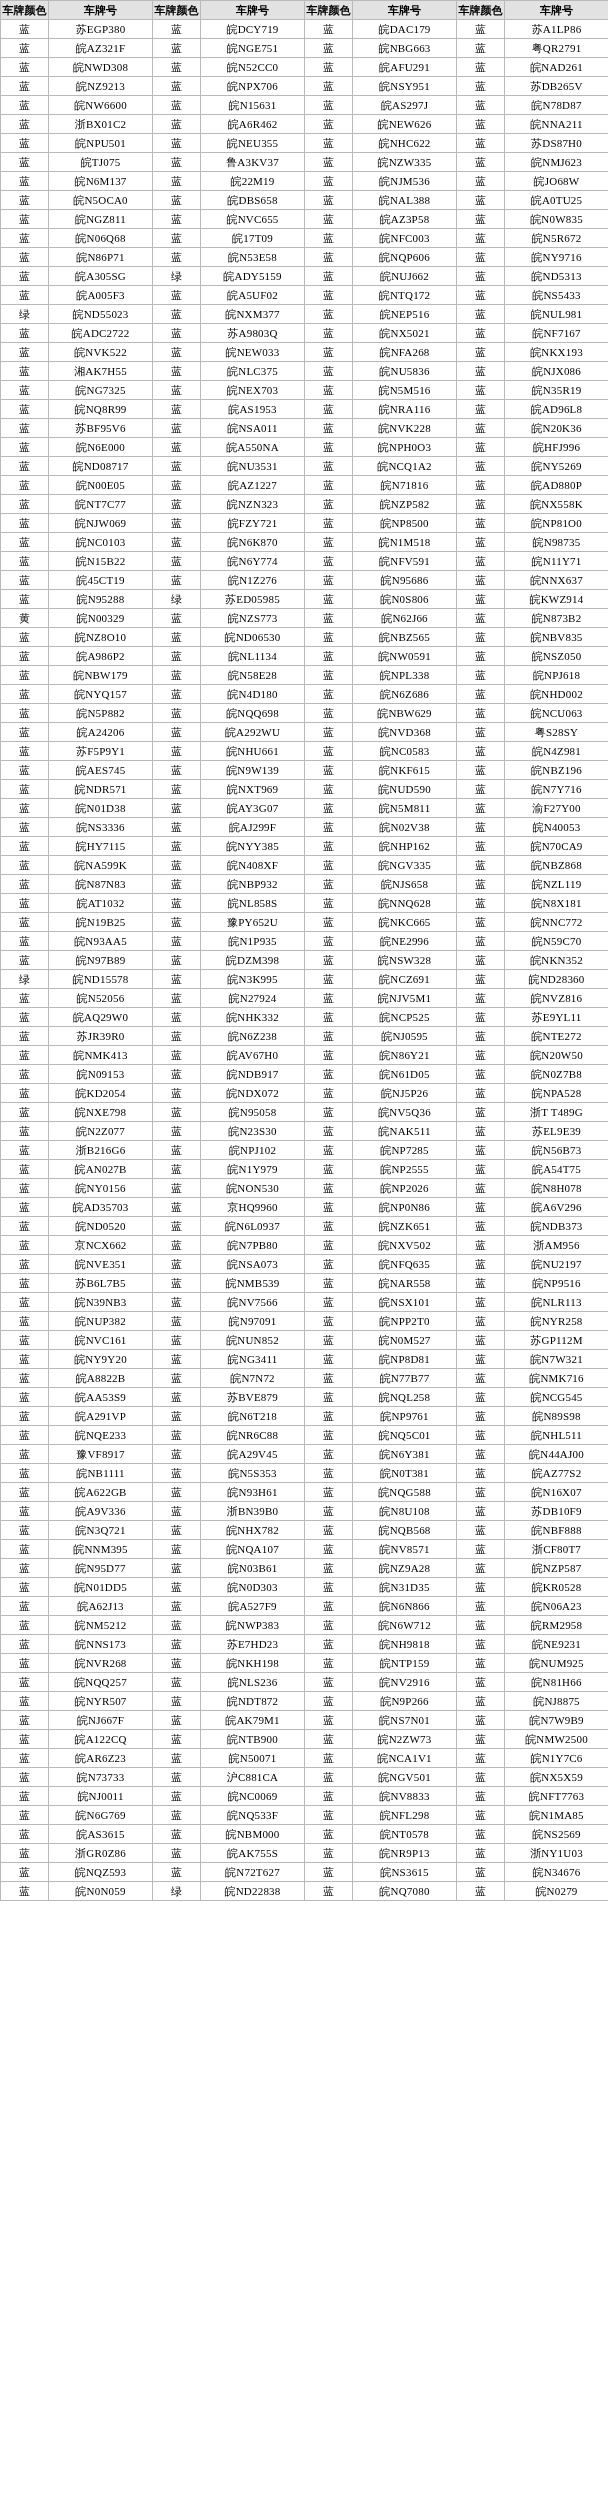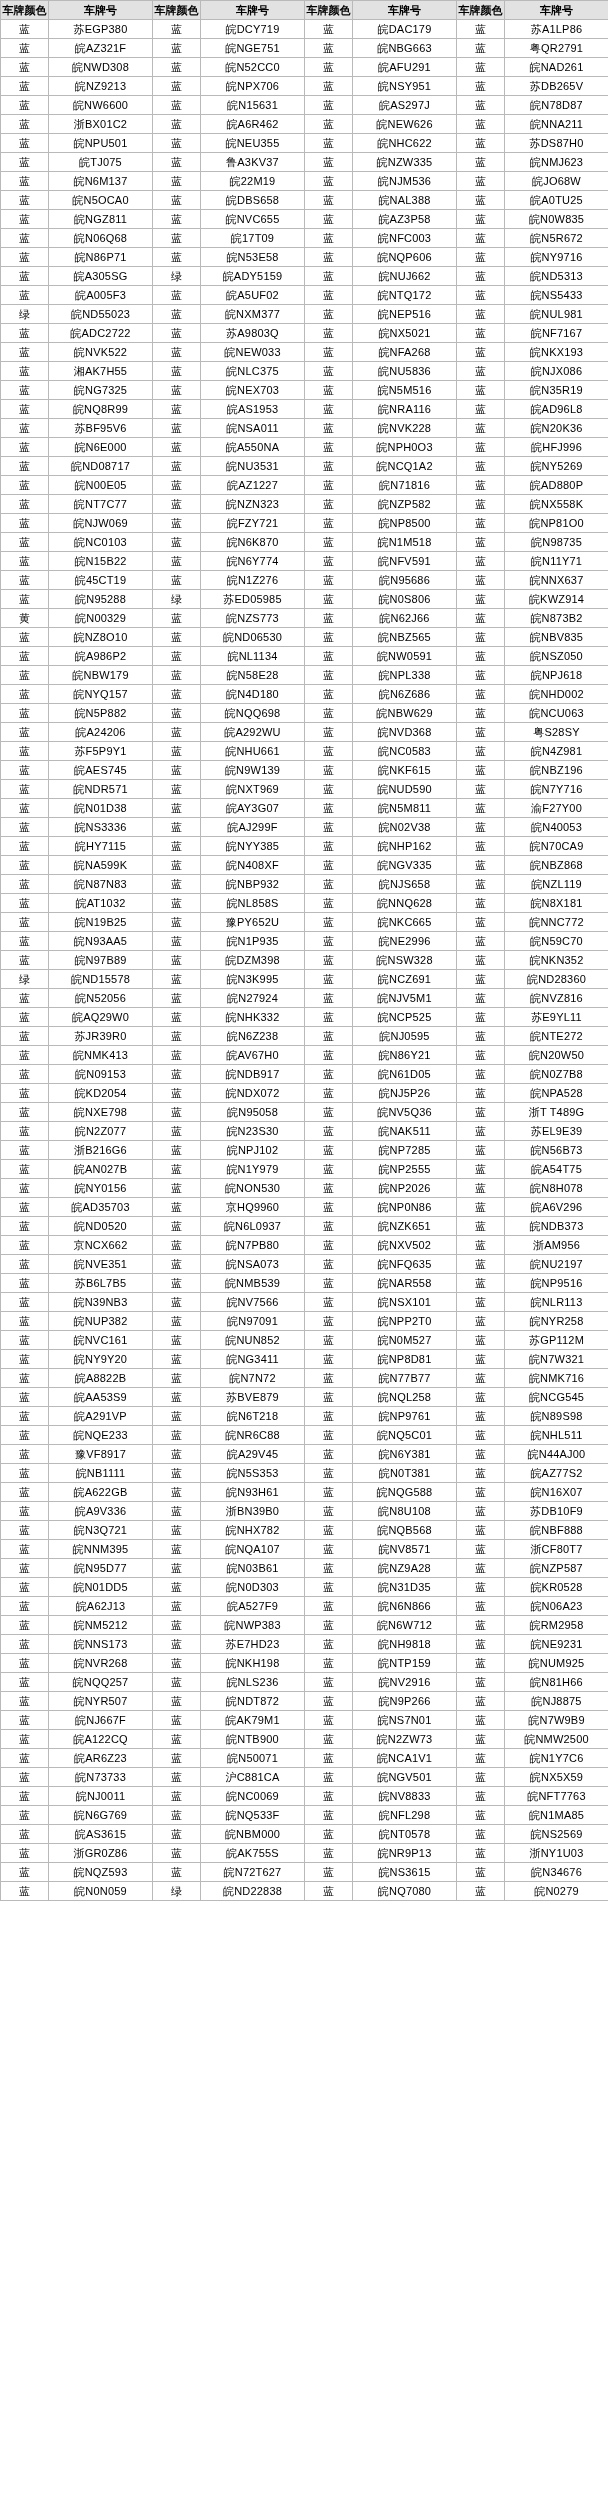--- a/index.html
+++ b/index.html
@@ -8,20 +8,21 @@
     background: #ffffff;
   }
   body {
     width: 608px;
     font-family: "Liberation Sans", "DejaVu Sans", sans-serif;
   }
   table.plate-table {
     border-collapse: collapse;
     width: 608px;
     table-layout: fixed;
+    font-family: Liberation Serif, serif;
   }
   table.plate-table th,
   table.plate-table td {
     border: 1px solid #b9b9b9;
     font-size: 11px;
     line-height: 13px;
     height: 18px;
     padding: 0;
     text-align: center;
     vertical-align: middle;

